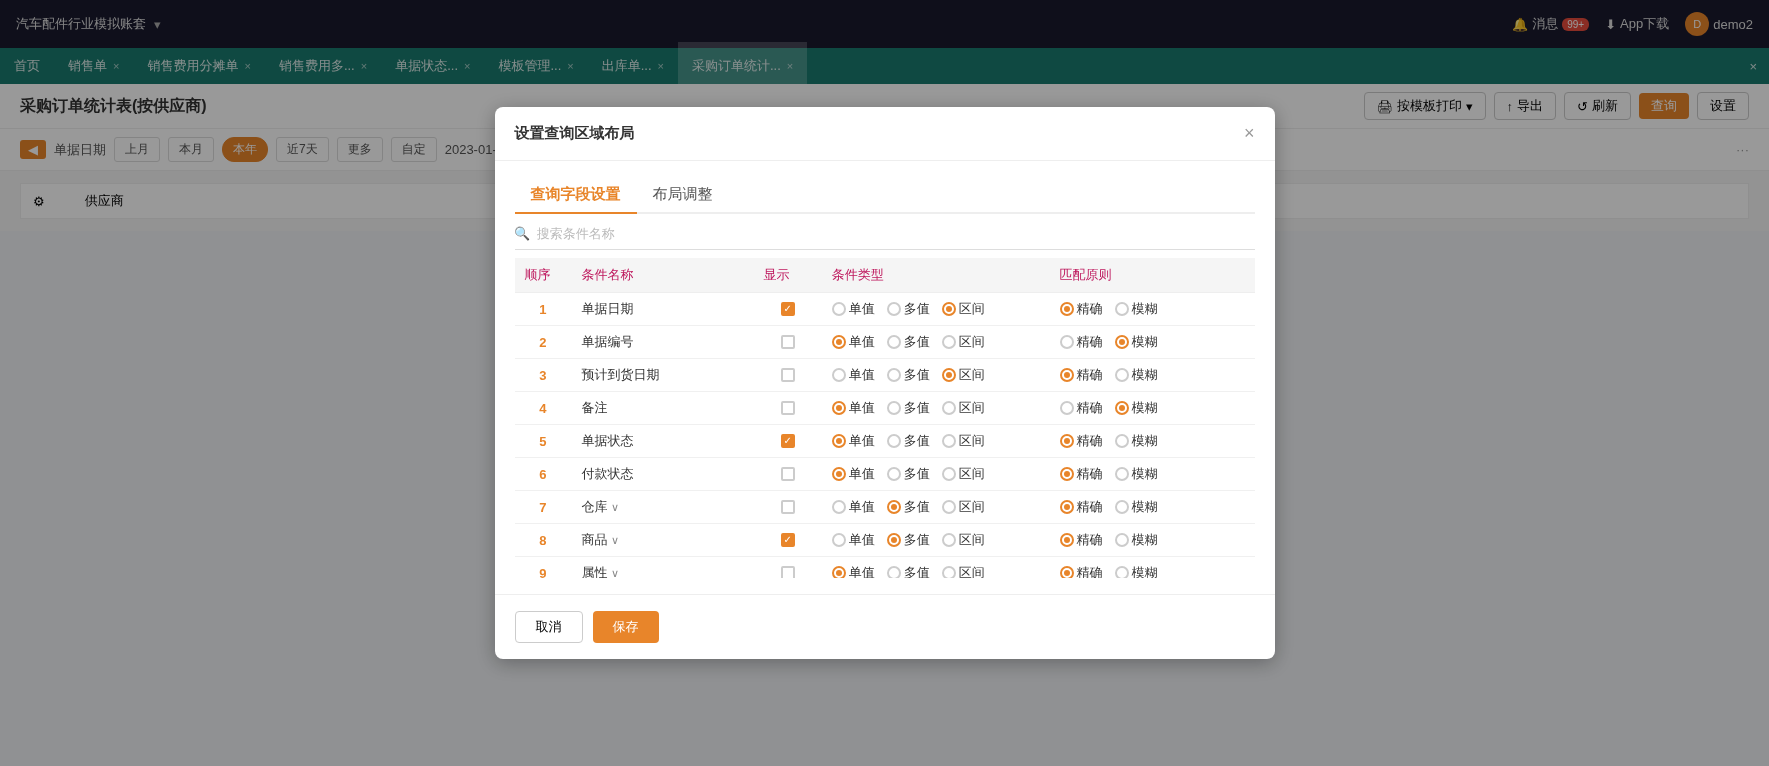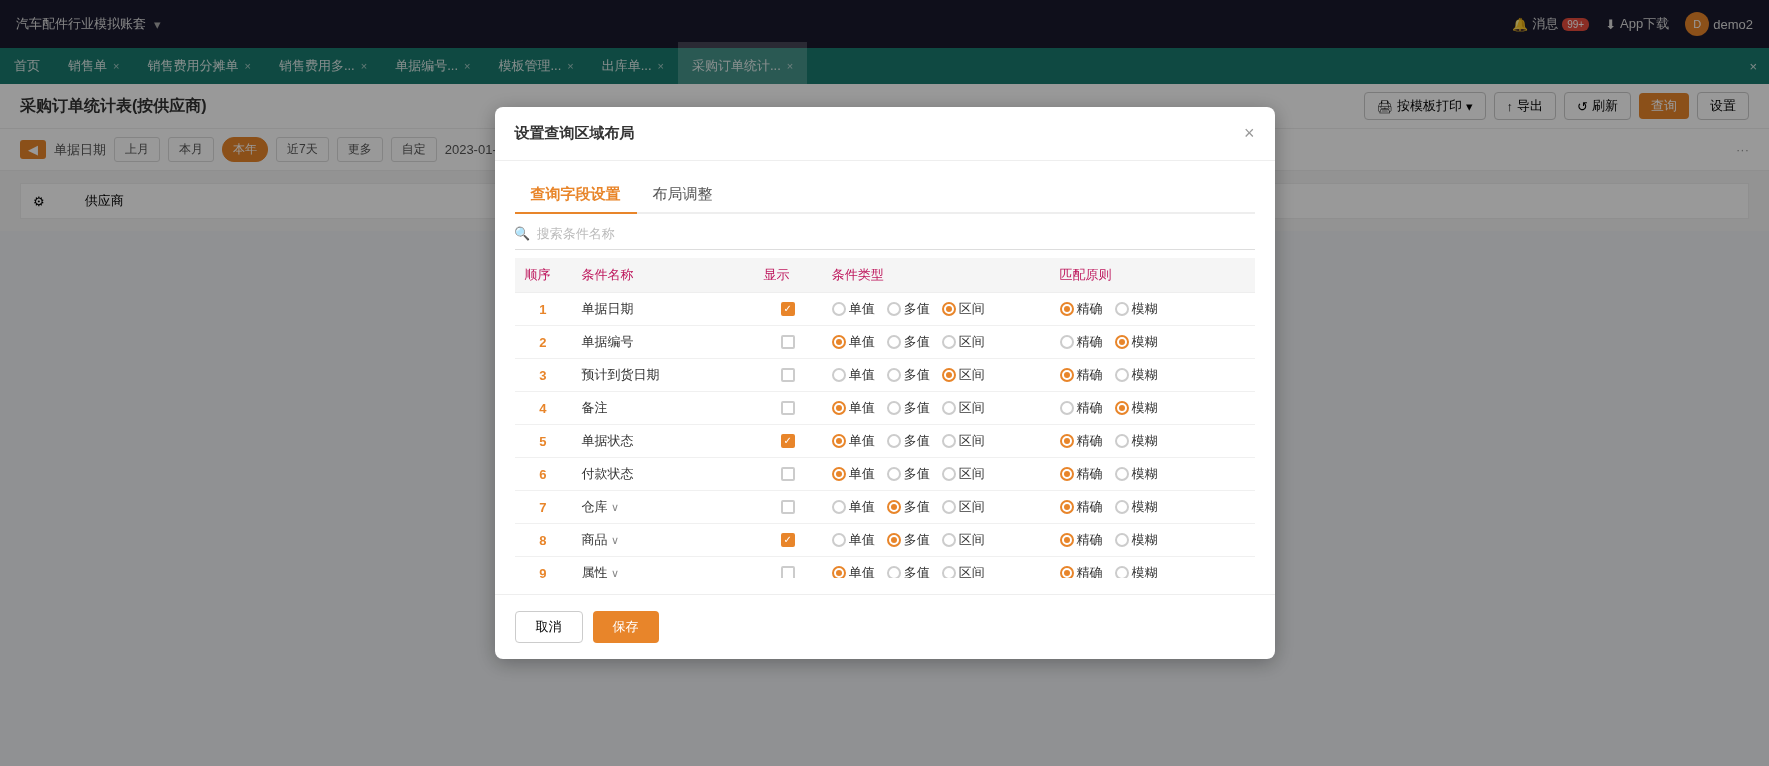--- a/index.html
+++ b/index.html
@@ -239,21 +239,21 @@
   </div>
   <div class="tab-item">
     <span>销售费用分摊单</span>
     <span class="tab-close">×</span>
   </div>
   <div class="tab-item">
     <span>销售费用多...</span>
     <span class="tab-close">×</span>
   </div>
   <div class="tab-item">
-    <span>单据编号...</span>
+    <span>单据状态...</span>
     <span class="tab-close">×</span>
   </div>
   <div class="tab-item">
     <span>模板管理...</span>
     <span class="tab-close">×</span>
   </div>
   <div class="tab-item">
     <span>出库单...</span>
     <span class="tab-close">×</span>
   </div>

